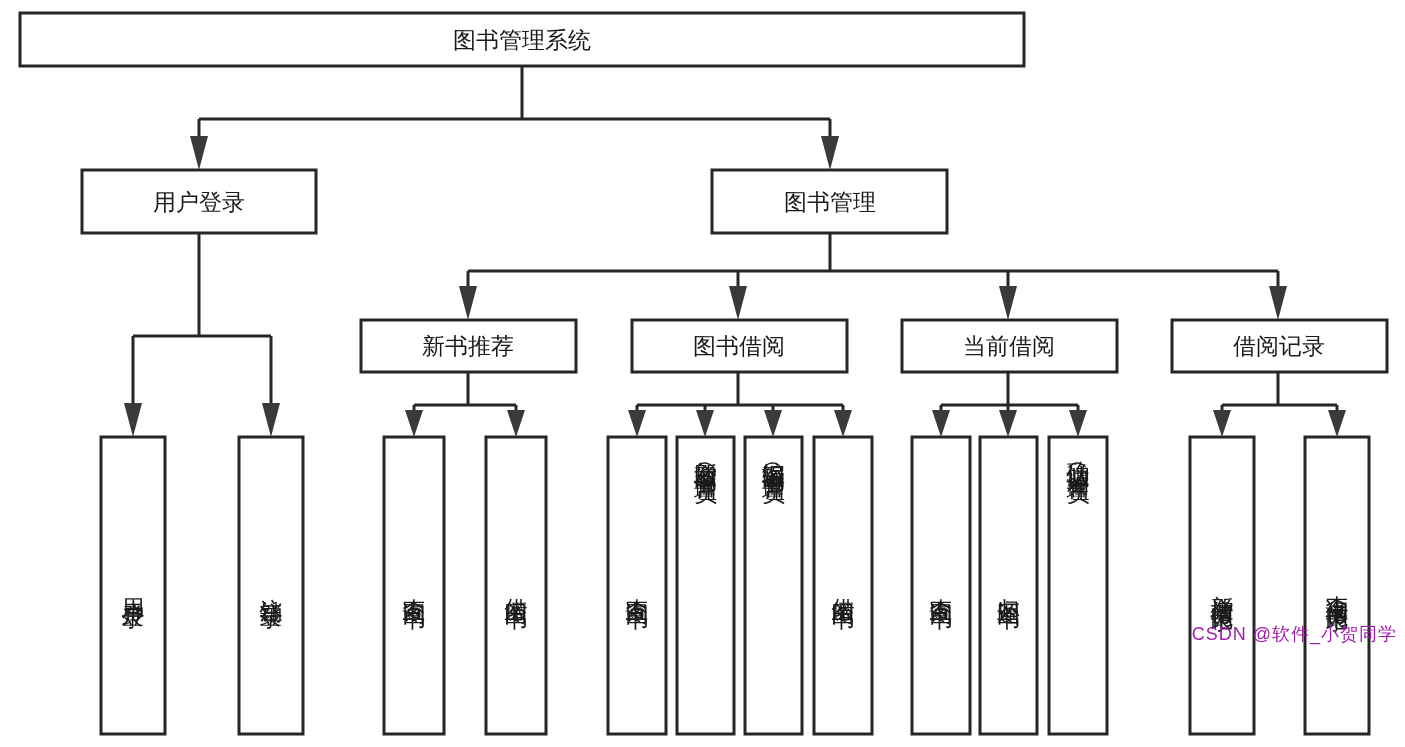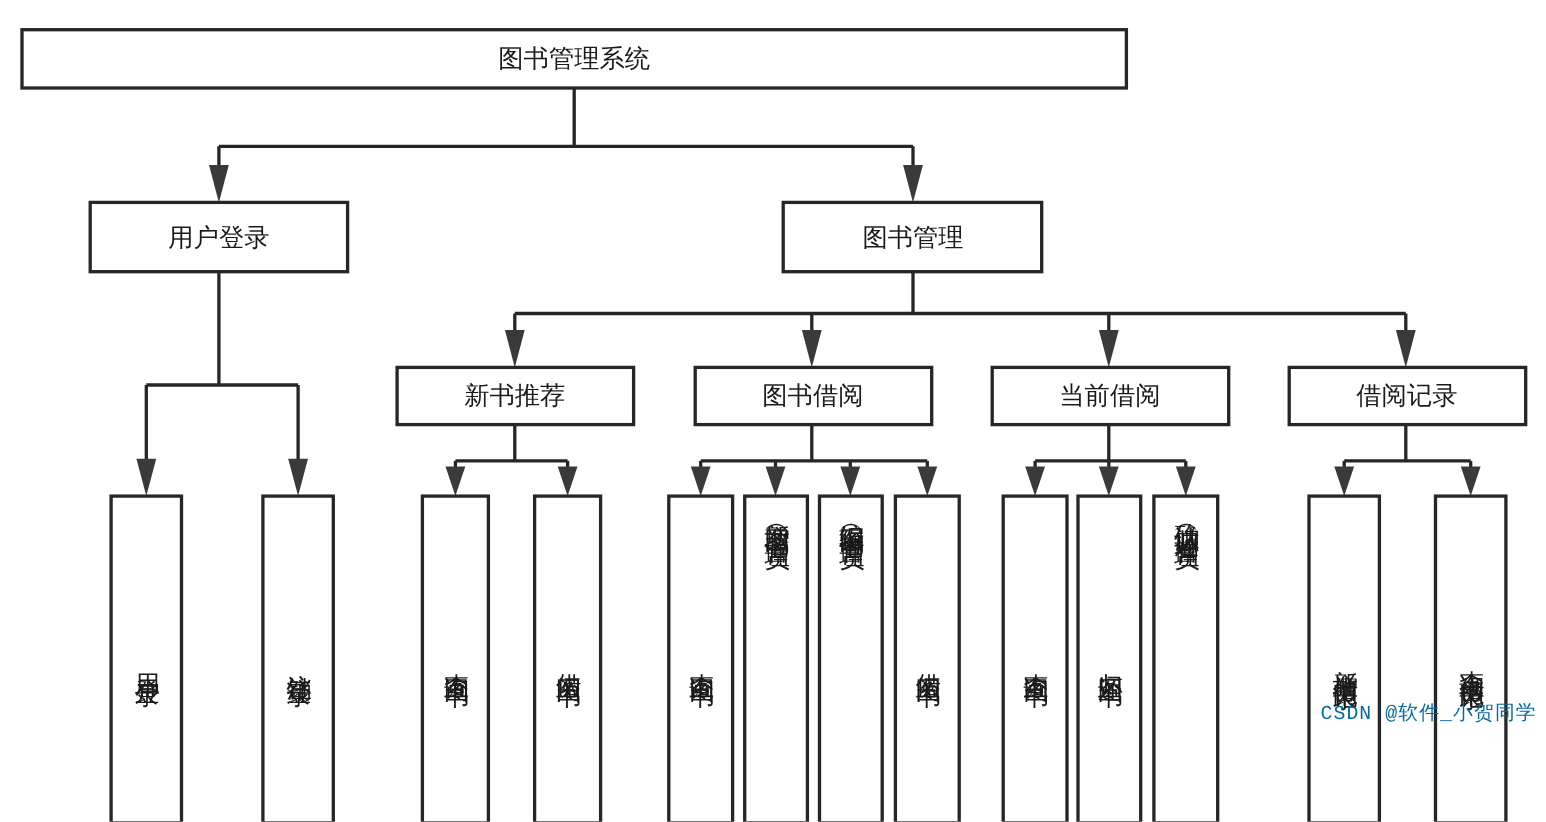--- a/index.html
+++ b/index.html
@@ -11,21 +11,20 @@
     width: 1405px;
     height: 747px;
     font-family: "DejaVu Sans", "Liberation Sans", sans-serif;
     overflow: hidden;
     position: relative;
   }
   #diagram-root {
     position: relative;
     width: 1405px;
     height: 654px;
-    margin-top: 14px;
   }
   svg#flow-svg {
     position: absolute;
     left: 0;
     top: 0;
     width: 1405px;
     height: 747px;
     display: block;
   }
   .node-rect {
@@ -64,23 +63,23 @@
     font-size: 23px;
     line-height: 1.18;
     letter-spacing: 3px;
     color: #1a1a1a;
     white-space: nowrap;
   }
   .watermark {
     position: absolute;
     right: 8px;
     bottom: 8px;
-    font-family: Liberation Mono, monospace;
+    font-family: Liberation Sans, sans-serif;
     font-size: 18px;
-    color: #0369a1;
+    color: #a21caf;
     letter-spacing: 1px;
     white-space: nowrap;
   }
 </style>
 </head>
 <body>
 
 <div id="diagram-root">
 
   <svg id="flow-svg" viewBox="0 0 1405 747">

